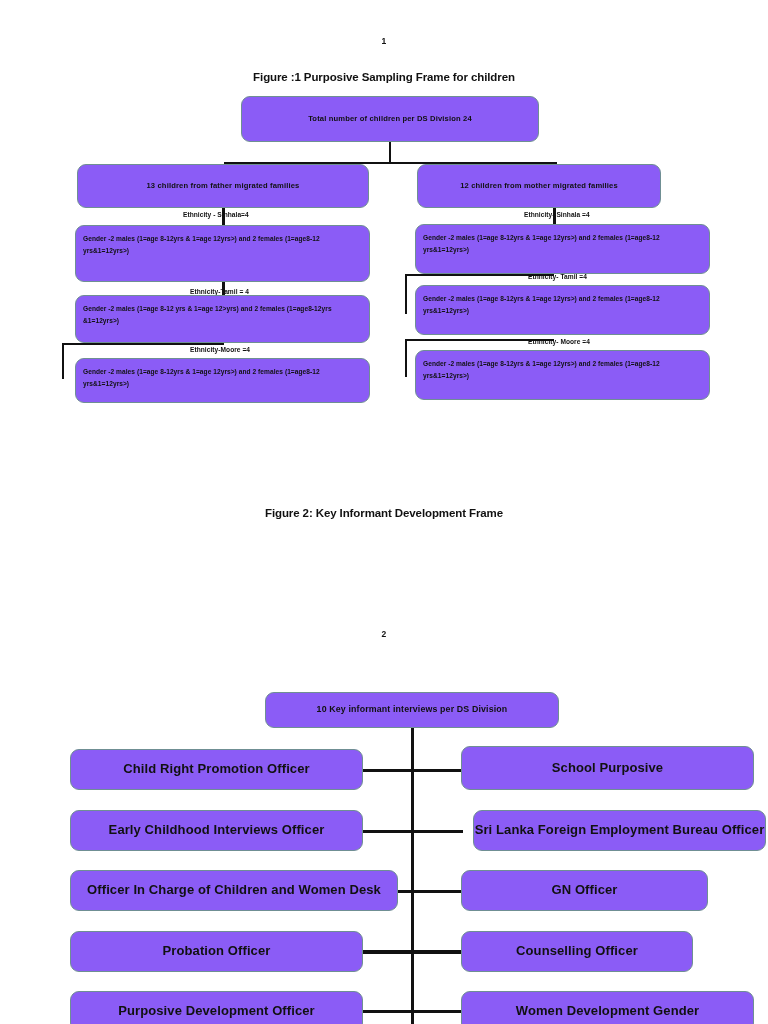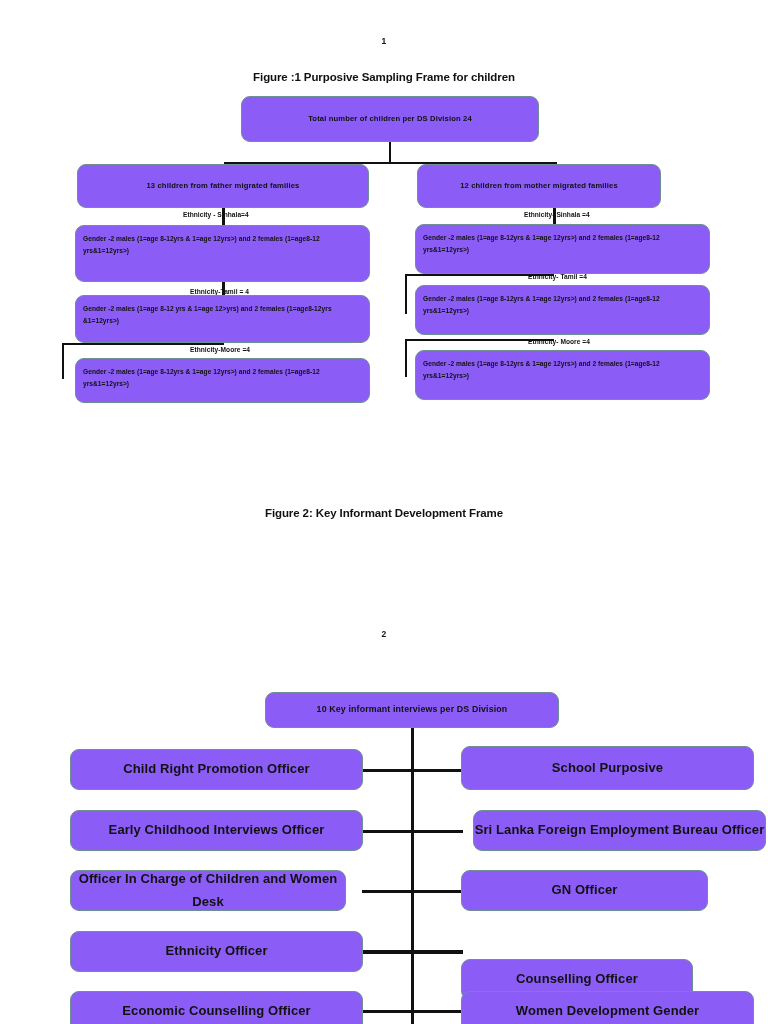--- a/index.html
+++ b/index.html
@@ -201,36 +201,36 @@
 <div class="ln lnh3" style="left:411px; top:830px; width:52px; height:3px;"></div>
 <div class="box center f2" style="left:70px; top:810px; width:293px; height:41px;">
   <span class="txt">Early Childhood Interviews Officer</span>
 </div>
 <div class="box center f2" style="left:461px; top:810px; width:293px; height:41px;margin-left:12px;">
   <span class="txt">Sri Lanka Foreign Employment Bureau Officer</span>
 </div>
 
 <div class="ln lnh3" style="left:362px; top:890px; width:52px; height:3px;"></div>
 <div class="ln lnh3" style="left:411px; top:890px; width:52px; height:3px;"></div>
-<div class="box center f2" style="left:70px; top:870px; width:276px; height:41px;">
+<div class="box center f2" style="left:70px; top:870px; width:328px; height:41px;">
   <span class="txt">Officer In Charge of Children and Women Desk</span>
 </div>
 <div class="box center f2" style="left:461px; top:870px; width:247px; height:41px;">
   <span class="txt">GN Officer</span>
 </div>
 
 <div class="ln lnh3" style="left:362px; top:950px; width:52px; height:4px;"></div>
 <div class="ln lnh3" style="left:411px; top:950px; width:52px; height:4px;"></div>
 <div class="box center f2" style="left:70px; top:931px; width:293px; height:41px;">
-  <span class="txt">Ethnicity Officer</span>
-</div>
-<div class="box center f2" style="left:461px; top:959px; width:232px; height:41px;">
+  <span class="txt">Probation Officer</span>
+</div>
+<div class="box center f2" style="left:461px; top:931px; width:232px; height:41px;">
   <span class="txt">Counselling Officer</span>
 </div>
 
 <div class="ln lnh3" style="left:362px; top:1010px; width:52px; height:3px;"></div>
 <div class="ln lnh3" style="left:411px; top:1010px; width:52px; height:3px;"></div>
 <div class="box center f2" style="left:70px; top:991px; width:293px; height:41px;">
-  <span class="txt">Economic Counselling Officer</span>
+  <span class="txt">Purposive Development Officer</span>
 </div>
 <div class="box center f2" style="left:461px; top:991px; width:293px; height:41px;">
   <span class="txt">Women Development Gender</span>
 </div>
 
 </body></html>

